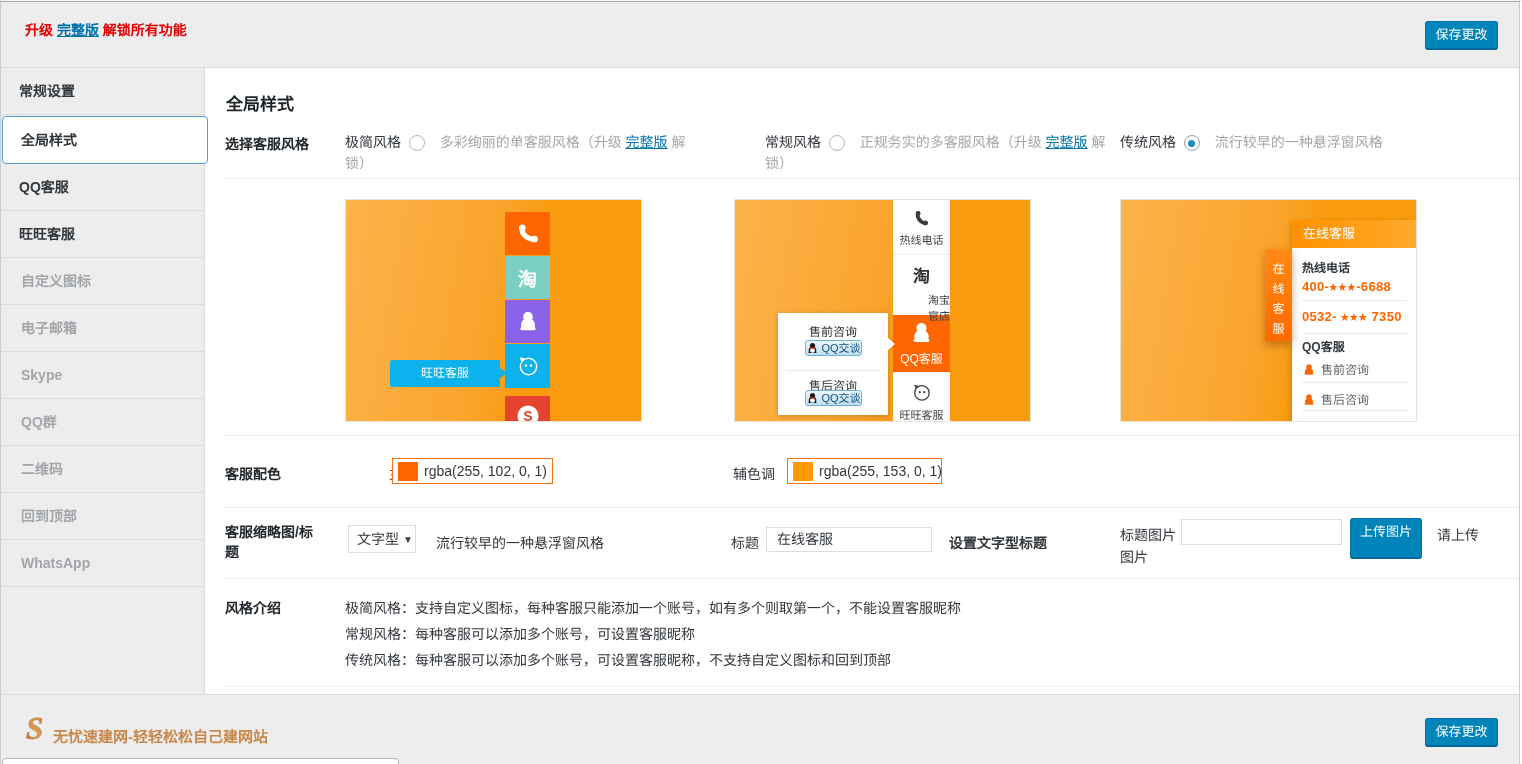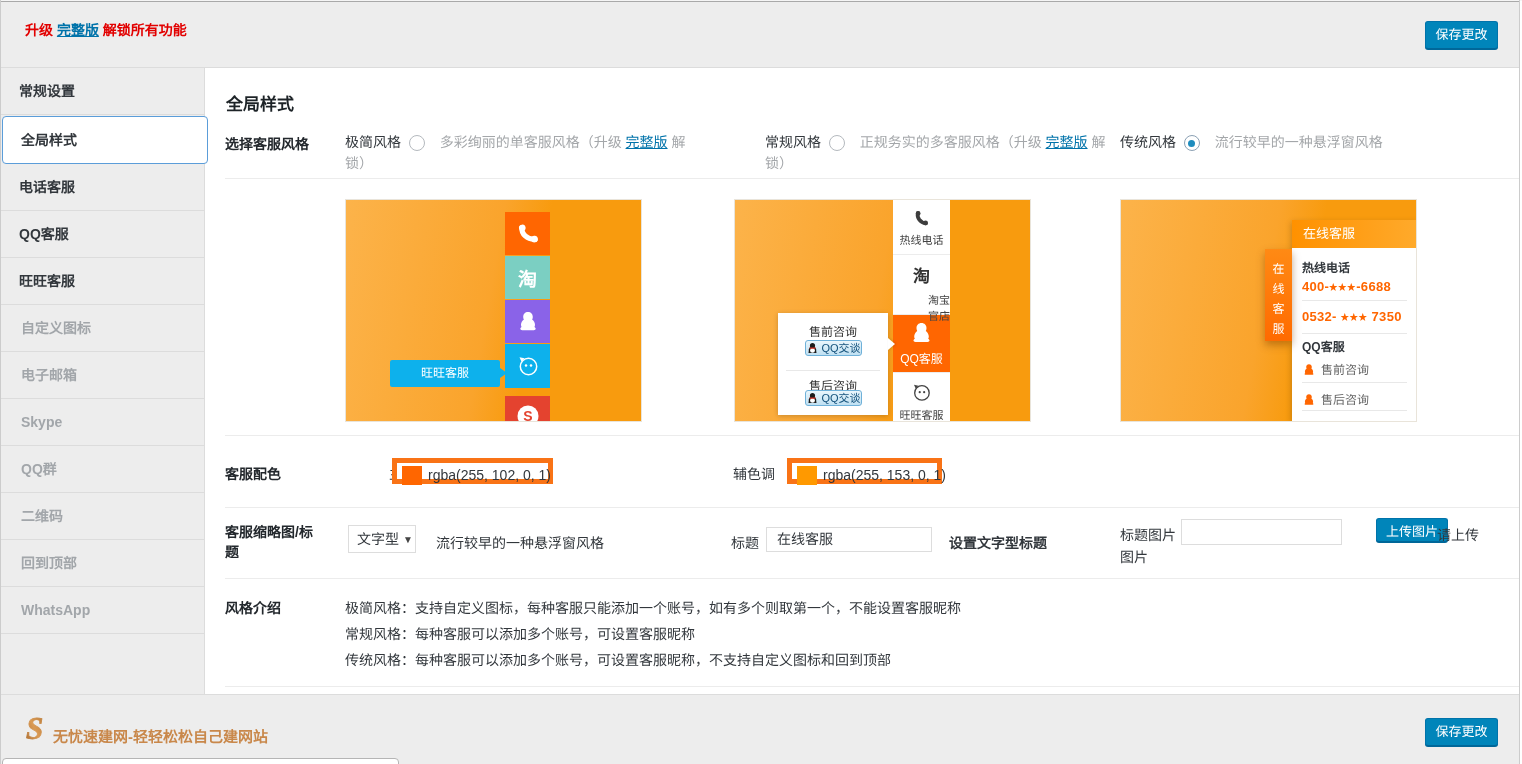--- a/index.html
+++ b/index.html
@@ -27,21 +27,21 @@
 .rlabel{position:absolute;left:19px;width:110px;font-size:14px;font-weight:bold;color:#23282d;line-height:20px;}
 .grey{color:#a4a7aa;}
 .blue-link{color:#0073aa;}
 .cell{position:absolute;font-size:14px;line-height:21px;color:#32373c;}
 .radio{display:inline-block;width:16px;height:16px;border:1px solid #b4b9be;border-radius:50%;background:#fff;vertical-align:-4px;margin:0 7px 0 4px;}
 .radio.checked{border-color:#8ca1b4;position:relative;}
 .radio.checked::after{content:"";position:absolute;left:3.5px;top:3.5px;width:7px;height:7px;border-radius:50%;background:#1e8cbe;}
 
 .preview{position:absolute;top:131px;width:297px;height:223px;border:1px solid #e9e4da;background:linear-gradient(100deg,#fcb34a 0%,#faa42c 48%,#f89b0e 62%,#f89b0e 100%);overflow:hidden;}
 
-.cinput{position:absolute;height:26px;border:5px solid #f97316;background:#fff;font-size:14px;color:#32373c;line-height:24px;white-space:nowrap;}
+.cinput{position:absolute;height:26px;border:1px solid #f97316;background:#fff;font-size:14px;color:#32373c;line-height:24px;white-space:nowrap;}
 .swatch{position:absolute;width:20px;height:19px;}
 
 .select{position:absolute;border:1px solid #ddd;background:#fff;font-size:14px;color:#32373c;}
 .tinput{position:absolute;border:1px solid #ddd;background:#fff;font-size:14px;color:#32373c;}
 .sq{position:absolute;left:159px;width:45px;}
 .ctr{display:flex;align-items:center;justify-content:center;}
 #pv1 .tip{position:absolute;left:44px;top:160px;width:110px;height:27px;background:#0db1ec;border-radius:2px;color:#fff;font-size:12px;text-align:center;line-height:27px;}
 #pv1 .tiparrow{position:absolute;left:154px;top:168px;width:0;height:0;border:5.5px solid transparent;border-left:7px solid #0db1ec;border-right:none;}
 .wcol{position:absolute;left:158px;top:0;width:57px;height:221px;background:#fff;font-size:11px;color:#444;text-align:center;}
 .wcell{border-bottom:1px solid #ececec;}
@@ -64,21 +64,20 @@
 <div id="page">
   <div id="topbar"></div>
   <div style="position:absolute;left:0;top:0;width:1522px;height:1px;background:#f5f5f5;"></div>
   <div style="position:absolute;left:0;top:1px;width:1520px;height:1px;background:#a9a9a9;"></div>
   <div id="upgrade">升级 <a href="#">完整版</a> 解锁所有功能</div>
   <a class="btn-primary" id="save-top" href="#">保存更改</a>
 
   <div id="sidebar">
     <div class="sitem">常规设置</div>
     <div class="sitem active">全局样式</div>
-    <div class="sitem">电话客服</div>
     <div class="sitem">QQ客服</div>
     <div class="sitem">旺旺客服</div>
     <div class="sitem off">自定义图标</div>
     <div class="sitem off">电子邮箱</div>
     <div class="sitem off">Skype</div>
     <div class="sitem off">QQ群</div>
     <div class="sitem off">二维码</div>
     <div class="sitem off">回到顶部</div>
     <div class="sitem off">WhatsApp</div>
   </div>
@@ -216,21 +215,21 @@
     </div>
 
     <div class="rlabel" style="top:454px;width:100px;">客服缩略图/标题</div>
     <div class="select" style="left:142px;top:457px;width:68px;height:28px;line-height:26px;padding-left:8px;white-space:nowrap;">文字型<span style="font-size:10px;color:#444;margin-left:4px;vertical-align:1px;">▼</span></div>
     <div class="cell grey" style="left:230px;top:465px;">流行较早的一种悬浮窗风格</div>
     <div class="cell" style="left:525px;top:465px;">标题</div>
     <div class="tinput" style="left:560px;top:459px;width:166px;height:25px;line-height:23px;padding-left:10px;">在线客服</div>
     <div class="cell grey" style="left:743px;top:465px;font-weight:bold;">设置文字型标题</div>
     <div class="cell" style="left:914px;top:457px;">标题图片</div>
     <div class="tinput" style="left:975px;top:451px;width:161px;height:26px;"></div>
-    <a class="btn-primary" style="position:absolute;left:1170px;top:450px;width:72px;height:24px;" href="#">上传图片</a>
+    <a class="btn-primary" style="position:absolute;left:1144px;top:450px;width:72px;height:40px;" href="#">上传图片</a>
     <div class="cell grey" style="left:1231px;top:457px;">请上传</div>
     <div class="cell grey" style="left:914px;top:479px;">图片</div>
 
     <div class="rlabel" style="top:530px">风格介绍</div>
     <div class="cell" style="left:139px;top:527px;line-height:26px;">
       极简风格：支持自定义图标，每种客服只能添加一个账号，如有多个则取第一个，不能设置客服昵称<br>
       常规风格：每种客服可以添加多个账号，可设置客服昵称<br>
       传统风格：每种客服可以添加多个账号，可设置客服昵称，不支持自定义图标和回到顶部
     </div>
   </div>

